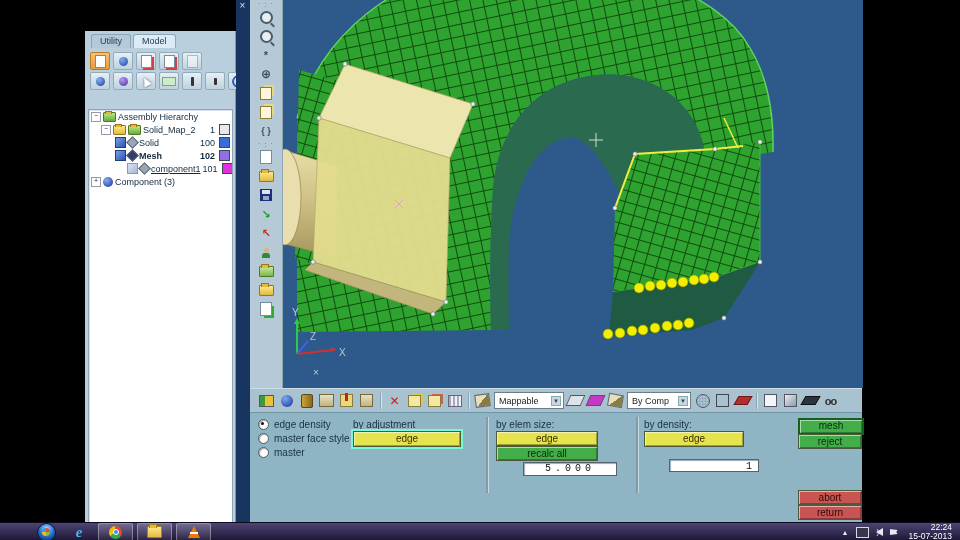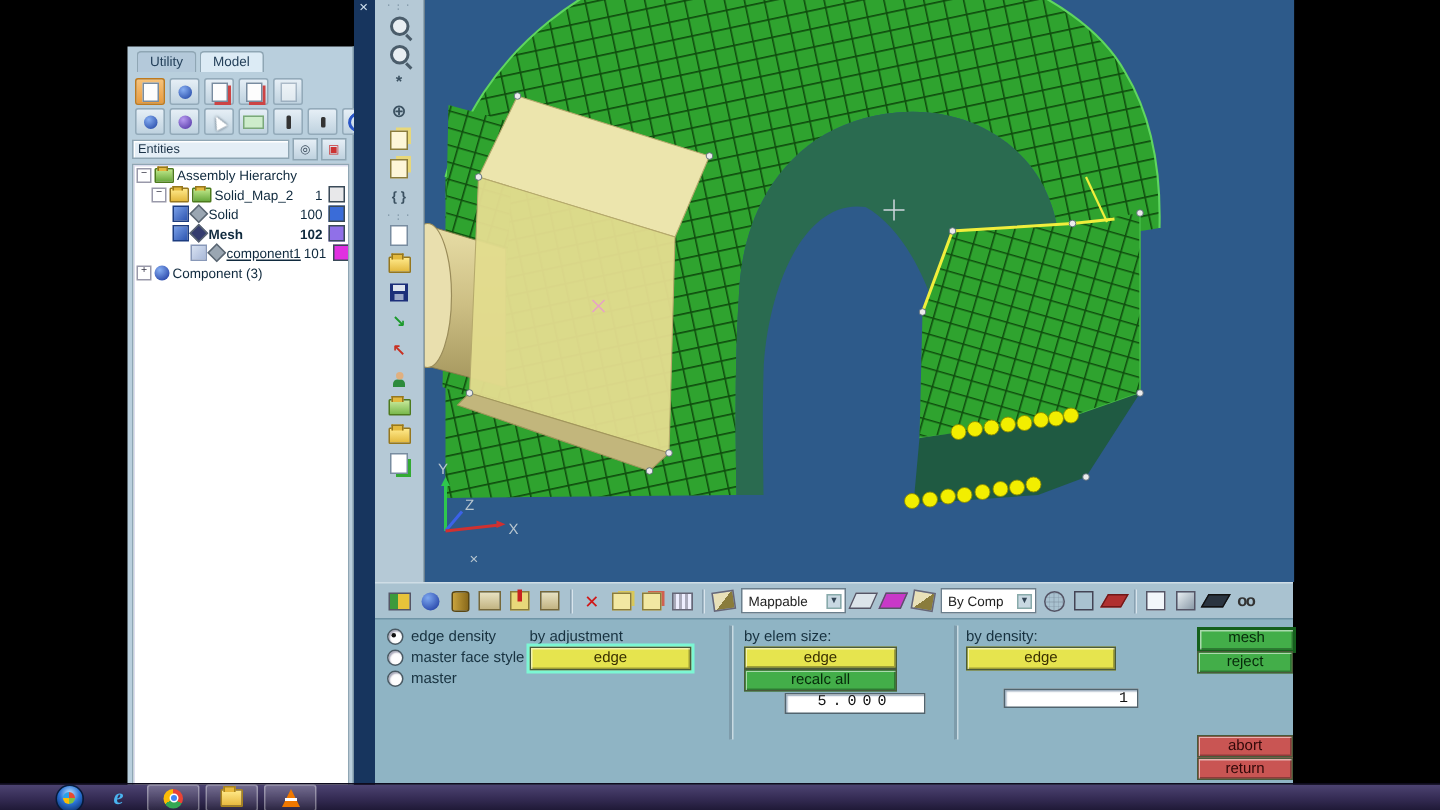--- a/index.html
+++ b/index.html
@@ -187,25 +187,20 @@
         <div class="chip">
             <span class="pin"></span>
           </div>
         <div class="chip">
             <span class="pin" style="height:7px"></span>
           </div>
         <div class="chip">
             <span class="arc"></span>
           </div>
       </div>
-      <div id="entities-bar">
-        <div id="entities-field">Entities</div>
-        <div class="hdr-btn">◎</div>
-        <div class="hdr-btn" style="color:#c33">▣</div>
-      </div>
       <div id="tree">
         <div class="trow">
           <span class="exp">−</span>
           <span class="ti folder g"></span>
           <span>Assembly Hierarchy</span>
         </div>
         <div class="trow" style="padding-left:12px">
           <span class="exp">−</span>
           <span class="ti folder"></span>
           <span class="ti folder g"></span>
@@ -511,14 +506,24 @@
       </div>
     <div class="tb-btn">
         <span class="chrome"></span>
       </div>
     <div class="tb-btn">
         <span class="expl"></span>
       </div>
     <div class="tb-btn">
         <span class="vlc"></span>
       </div>
+    <div id="tray">
+      <span class="tray-glyph">▲</span>
+      <span class="tr-mon"></span>
+      <span class="tr-vol"></span>
+      <span class="tr-flag"></span>
+      <div id="clock">
+        <div>22:24</div>
+        <div>15-07-2013</div>
+      </div>
+    </div>
   </div>
 </div>
 
 </body></html>

